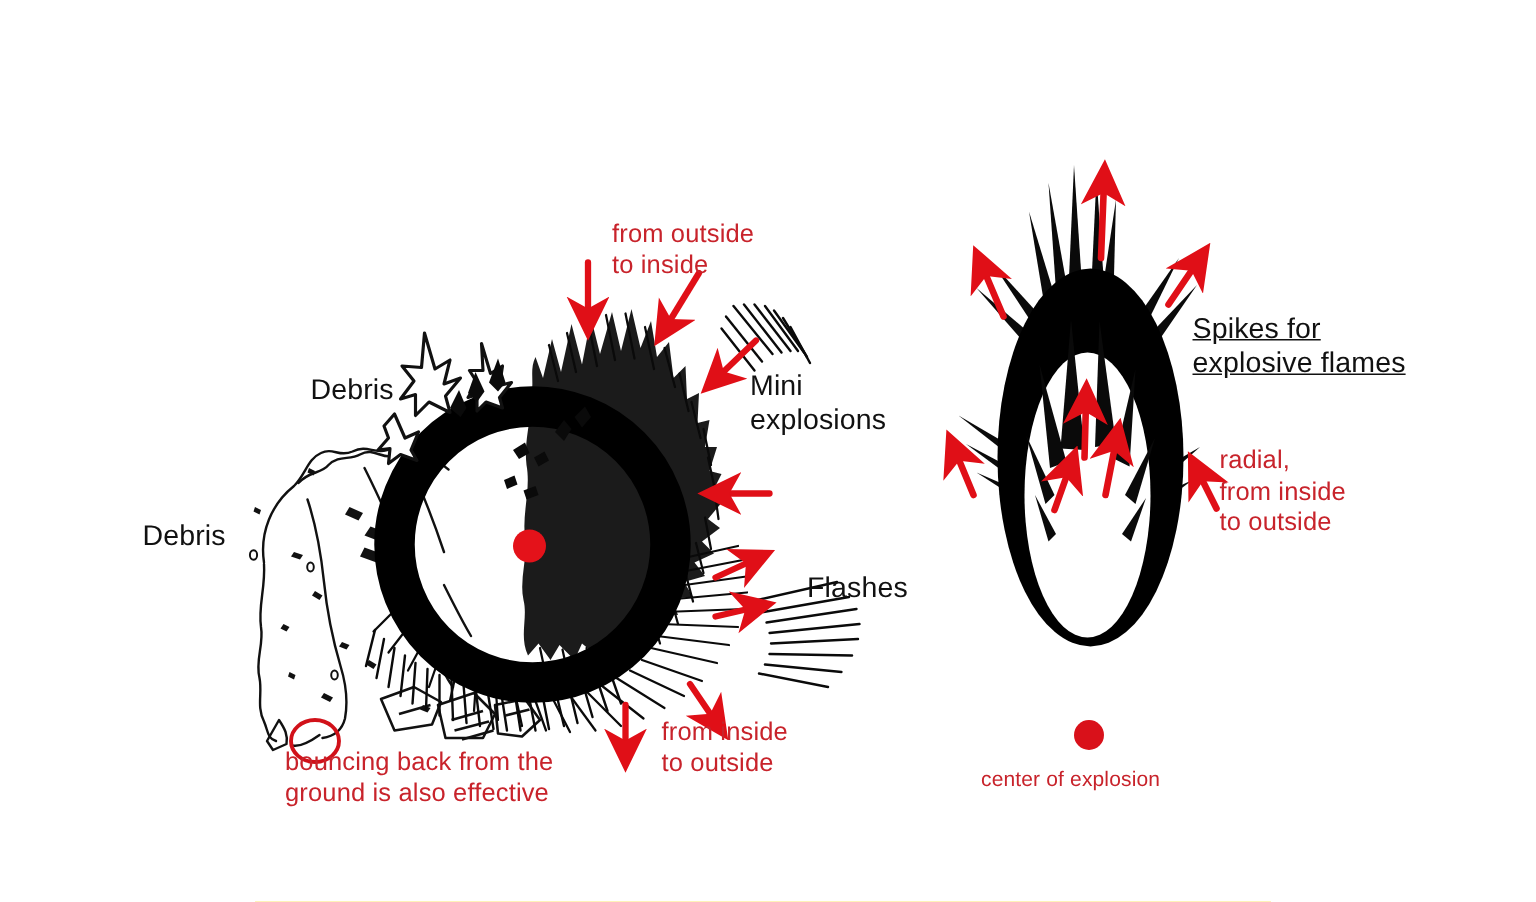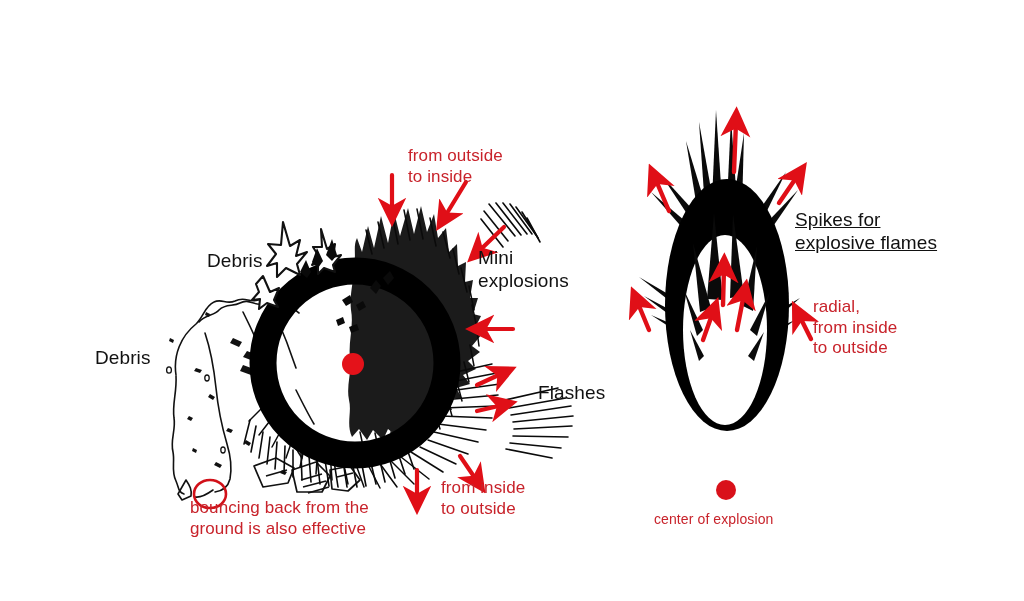--- a/index.html
+++ b/index.html
@@ -334,21 +334,21 @@
         <path d="M703 340 L713 312" marker-end="url(#redhead)"></path>
       </g>
     </g>
   </svg>
 
   <div class="lbl lbl-red" style="left:408px; top:146px;">from outside
 to inside</div>
 
   <div class="lbl lbl-black" style="left:207px; top:249px;">Debris</div>
 
-  <div class="lbl lbl-black" style="left:478px; top:246px;">Mini
+  <div class="lbl lbl-black" style="left:500px; top:246px;">Mini
 explosions</div>
 
   <div class="lbl lbl-black" style="left:95px; top:346px;">Debris</div>
 
   <div class="lbl lbl-black" style="left:538px; top:381px;">Flashes</div>
 
   <div class="lbl lbl-red" style="left:441px; top:478px;">from inside
 to outside</div>
 
   <div class="lbl lbl-red" style="left:190px; top:498px;">bouncing back from the

